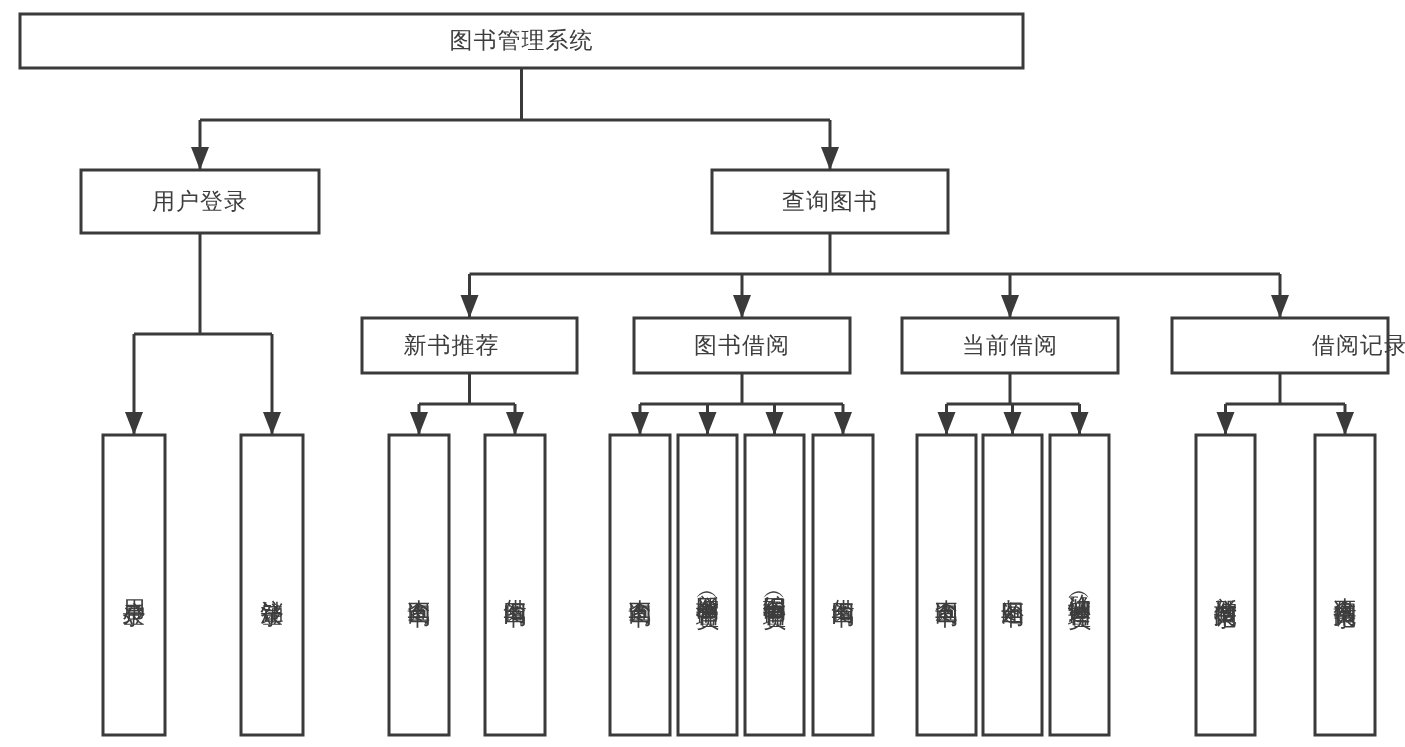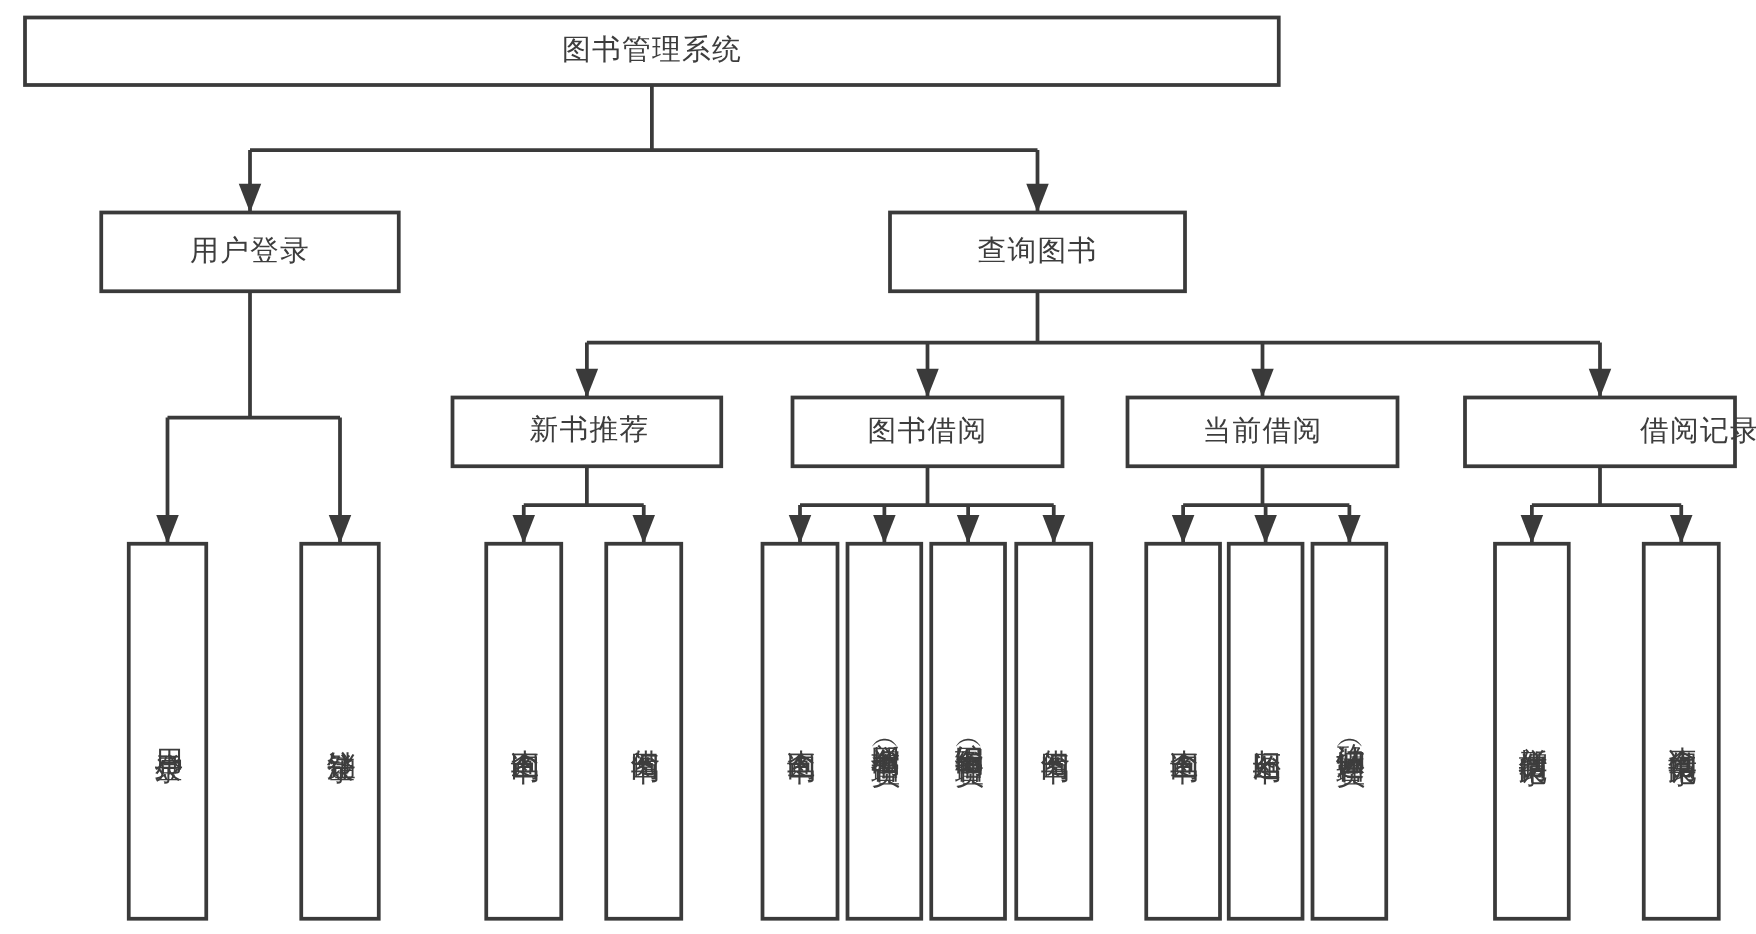--- a/index.html
+++ b/index.html
@@ -157,21 +157,21 @@
         <rect x="1050" y="435" width="59" height="300" class="node-box"></rect>
         <rect x="1196" y="435" width="59" height="300" class="node-box"></rect>
         <rect x="1315" y="435" width="60" height="300" class="node-box"></rect>
       </g>
   </svg>
 
   <div id="labels-layer">
       <div class="node-label-h" style="left: 20px; top: 14px; width: 1003px; height: 54px;">图书管理系统</div>
       <div class="node-label-h" style="left: 81px; top: 170px; width: 238px; height: 63px;">用户登录</div>
       <div class="node-label-h" style="left: 712px; top: 170px; width: 236px; height: 63px;">查询图书</div>
-      <div class="node-label-h" style="left: 364px; top: 318px; width: 215px; height: 55px; font-family: Liberation Mono, monospace;">新书推荐</div>
+      <div class="node-label-h" style="left: 344px; top: 318px; width: 215px; height: 55px;">新书推荐</div>
       <div class="node-label-h" style="left: 634px; top: 318px; width: 216px; height: 55px; text-align: right;">图书借阅</div>
       <div class="node-label-h" style="left: 902px; top: 318px; width: 216px; height: 55px; border-radius: 19px;">当前借阅</div>
       <div class="node-label-h" style="left: 1204px; top: 318px; width: 216px; height: 55px; padding-left: 48px;">借阅记录</div>
       <div class="node-label-v" style="left: 103px; top: 435px; width: 62px; height: 300px;">用户登录</div>
       <div class="node-label-v" style="left: 241px; top: 435px; width: 62px; height: 300px;">注销登录</div>
       <div class="node-label-v" style="left: 389px; top: 435px; width: 60px; height: 300px;">查询图书</div>
       <div class="node-label-v" style="left: 485px; top: 435px; width: 60px; height: 300px;">借阅图书</div>
       <div class="node-label-v" style="left: 610px; top: 435px; width: 60px; height: 300px;">查询图书</div>
       <div class="node-label-v" style="left: 678px; top: 435px; width: 59px; height: 300px;">新增图书（管理员）</div>
       <div class="node-label-v" style="left: 745px; top: 435px; width: 59px; height: 300px;">编辑图书（管理员）</div>

